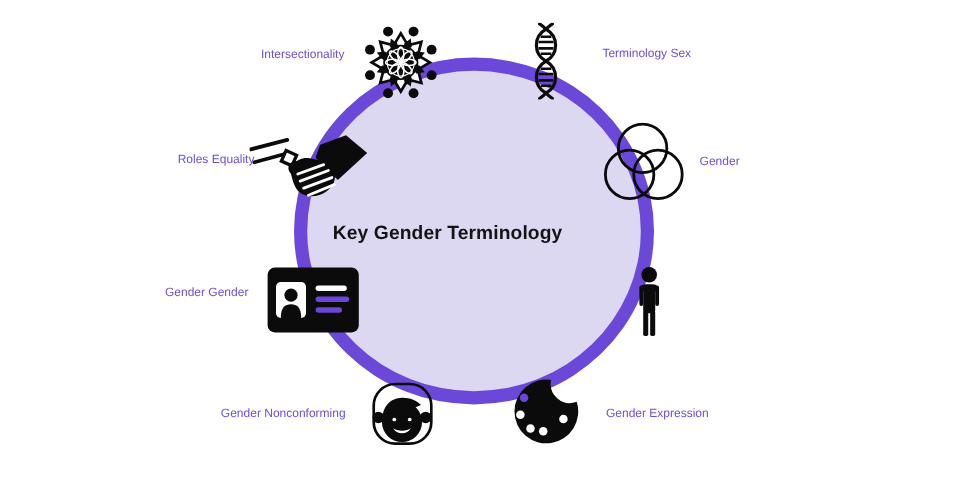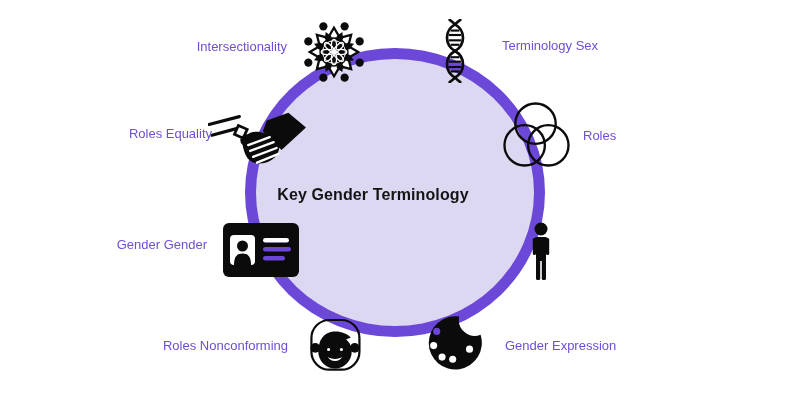--- a/index.html
+++ b/index.html
@@ -11,38 +11,38 @@
     position:absolute;left:245px;top:48px;width:300px;height:289px;
     box-sizing:border-box;border:11px solid #6C48D9;border-radius:50%;
     background:#DDD8F2;z-index:1;
   }
   .center-title{
     position:absolute;left:245px;top:186px;width:256px;text-align:center;
     font-size:16px;font-weight:bold;color:#141414;z-index:3;letter-spacing:0.1px;
   }
   .term-label{
     position:absolute;transform:translateY(-50%);white-space:nowrap;
-    font-size:13px;color:#6F4ED4;z-index:3;
+    font-size:10px;color:#6F4ED4;z-index:3;
   }
   .icon{position:absolute;z-index:2;}
   .icon svg{display:block;width:100%;height:100%;}
 </style>
 </head>
 <body>
 
 <div class="stage">
 
   <div class="big-circle"></div>
   <div class="center-title">Key Gender Terminology</div>
 
   <span class="term-label" style="right:513px;top:46px;">Intersectionality</span>
   <span class="term-label" style="left:502px;top:45px;">Terminology Sex</span>
-  <span class="term-label" style="left:583px;top:135px;">Roles</span>
+  <span class="term-label" style="left:583px;top:135px;">Gender</span>
   <span class="term-label" style="left:505px;top:345px;">Gender Expression</span>
-  <span class="term-label" style="right:512px;top:345px;">Roles Nonconforming</span>
+  <span class="term-label" style="right:512px;top:345px;">Gender Nonconforming</span>
   <span class="term-label" style="right:593px;top:244px;">Gender Gender</span>
   <span class="term-label" style="right:588px;top:133px;">Roles Equality</span>
 
   <div class="icon" style="left:301px;top:19px;width:66px;height:66px;">
     <svg viewBox="0 0 64 64">
       <g fill="#0b0b0b">
         <circle cx="42.3" cy="7.1" r="4"></circle>
           <circle cx="56.9" cy="21.7" r="4"></circle>
         <circle cx="56.9" cy="42.3" r="4"></circle>
           <circle cx="42.3" cy="56.9" r="4"></circle>

